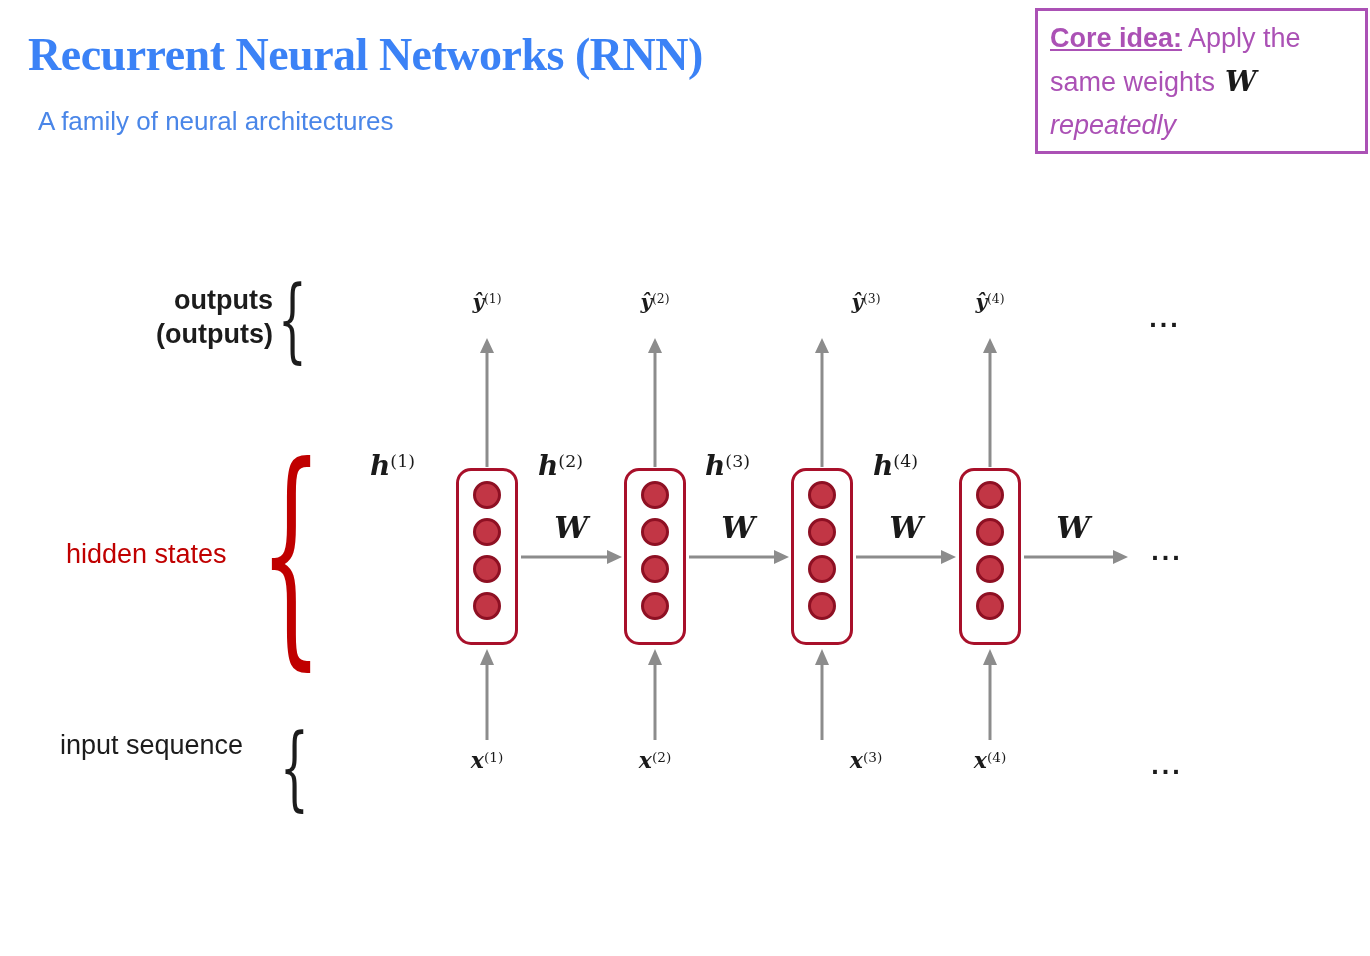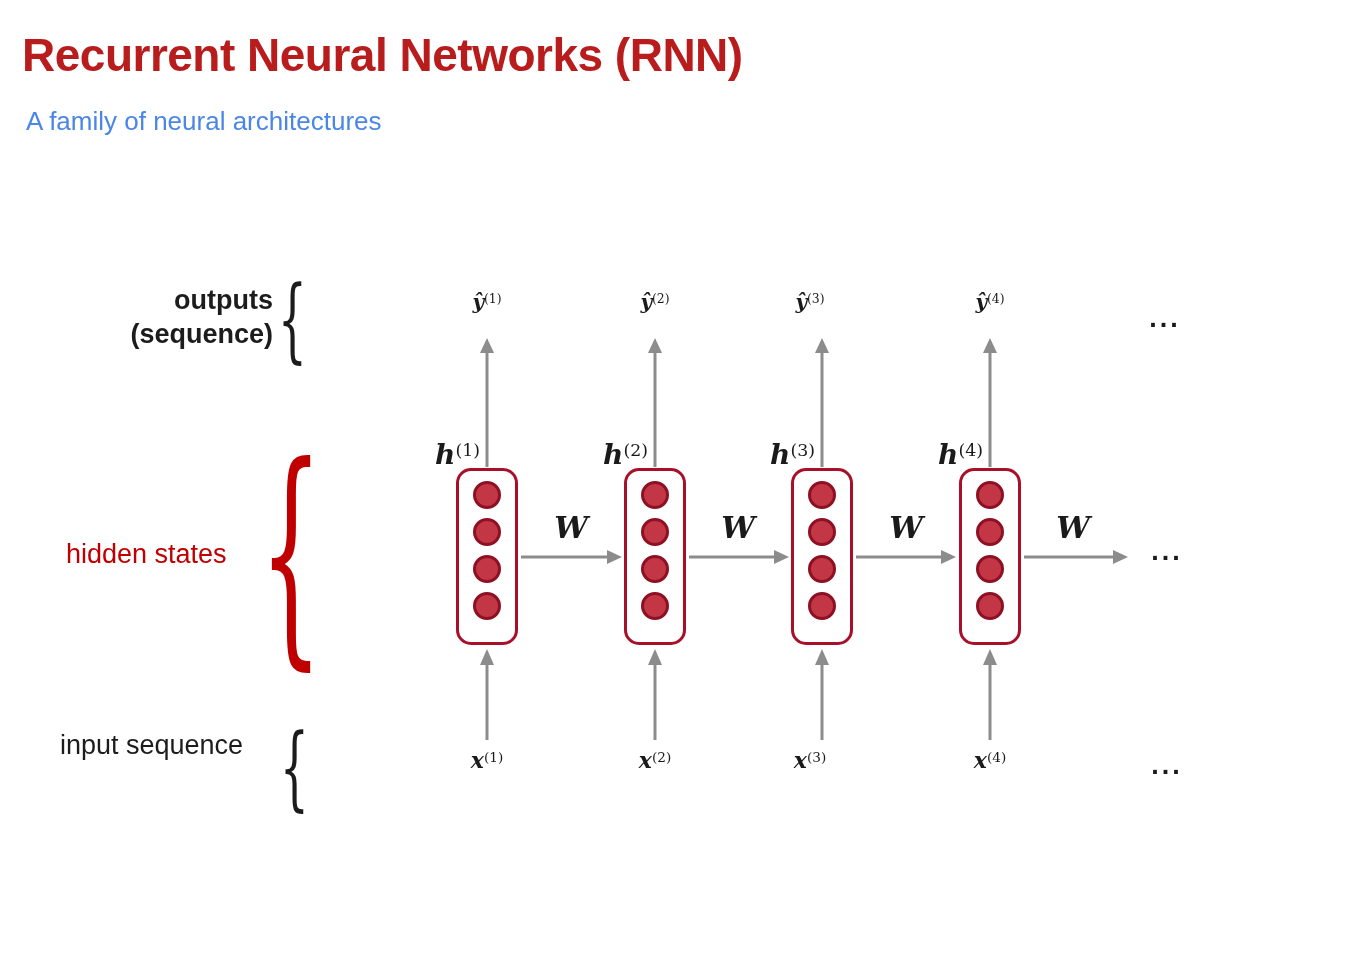--- a/index.html
+++ b/index.html
@@ -2,25 +2,25 @@
 <html><head>
 <meta charset="utf-8">
 <style>
   * { margin:0; padding:0; box-sizing:border-box; }
   html,body { width:1370px; height:956px; background:#ffffff; }
   body { font-family:"Liberation Sans", sans-serif; position:relative; overflow:hidden; }
   .page { position:relative; width:1370px; height:956px; background:#fff; }
 
   
   .title {
-    position:absolute; left:22px; top:28px;
-    font-size:46px; font-weight:bold; color:#b91c1c; letter-spacing:-0.5px;
+    position:absolute; left:28px; top:28px;
+    font-size:46px; font-weight:bold; color:#3b82f6; letter-spacing:-0.5px;font-family:Liberation Serif, serif;
   }
   .subtitle {
-    position:absolute; left:26px; top:106px;
+    position:absolute; left:38px; top:106px;
     font-size:26px; color:#4a86e8;
   }
 
   
   .note {
     position:absolute; left:1035px; top:8px; width:333px; height:146px;
     border:3px solid #ab51b5; background:#fff;
     padding:6px 12px 0 12px;
     font-size:27px; line-height:43px; color:#ab51b5;
   }
@@ -75,26 +75,26 @@
   .math {
     position:absolute; font-family:"DejaVu Serif", serif;
     font-weight:bold; font-style:italic; color:#1a1a1a; text-align:center;
   }
   .math .sup {
     font-style:normal; font-weight:normal; font-size:0.62em;
     position:relative; top:-0.45em; letter-spacing:0;
   }
   .ylab { width:140px; top:290px; font-size:20px; }
   .xlab { width:140px; top:747px; font-size:22px; }
-  .hlab { width:110px; top:438px; font-size:28px; text-align:right; }
+  .hlab { width:110px; top:449px; font-size:28px; text-align:left; }
   .wlab { width:90px;  top:510px; font-size:30px; }
 
   .col1 .ylab, .col1 .xlab { left:417px; }
   .col2 .ylab, .col2 .xlab { left:585px; }
-  .col3 .ylab, .col3 .xlab { left:740px; }
+  .col3 .ylab, .col3 .xlab { left:796px; }
   .col4 .ylab, .col4 .xlab { left:920px; }
   .col1 .hlab { left:370px; } .col2 .hlab { left:538px; }
   .col3 .hlab { left:705px; } .col4 .hlab { left:873px; }
   .col1 .hbox { left:456px; } .col2 .hbox { left:624px; }
   .col3 .hbox { left:791px; } .col4 .hbox { left:959px; }
   .col1 .wlab { left:526px; } .col2 .wlab { left:693px; }
   .col3 .wlab { left:861px; } .col4 .wlab { left:1028px; }
 
   .dots {
     position:absolute; width:60px; text-align:center;
@@ -105,24 +105,29 @@
   .dots-bottom { left:1137px; top:750px; }
 </style>
 </head>
 <body>
 
 <div class="page">
 
   <div class="title">Recurrent Neural Networks (RNN)</div>
   <div class="subtitle">A family of neural architectures</div>
 
+  <div class="note">
+    <span class="lead">Core idea:</span><span> Apply the</span><br>
+    <span>same weights</span><span class="mathw">W</span><br>
+    <span class="rep">repeatedly</span>
+  </div>
 
   <div class="outputs-label lbl">
     <div>outputs</div>
-    <div>(sequence)</div>
+    <div>(outputs)</div>
   </div>
   <div class="brace brace-small brace-outputs">
     <span>{</span>
   </div>
 
   <div class="hidden-label">hidden states</div>
   <div class="brace brace-hidden">
     <span>{</span>
   </div>
 

